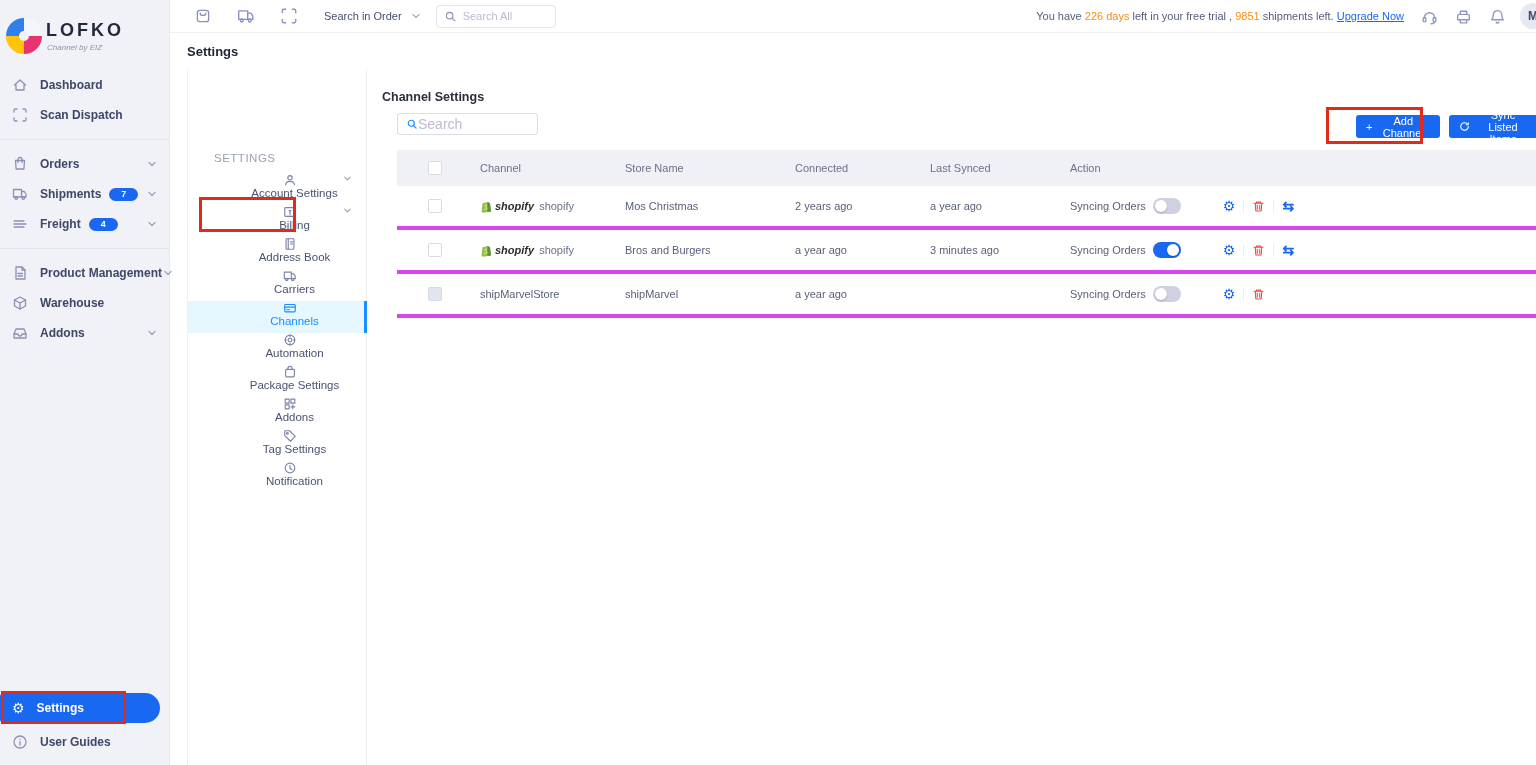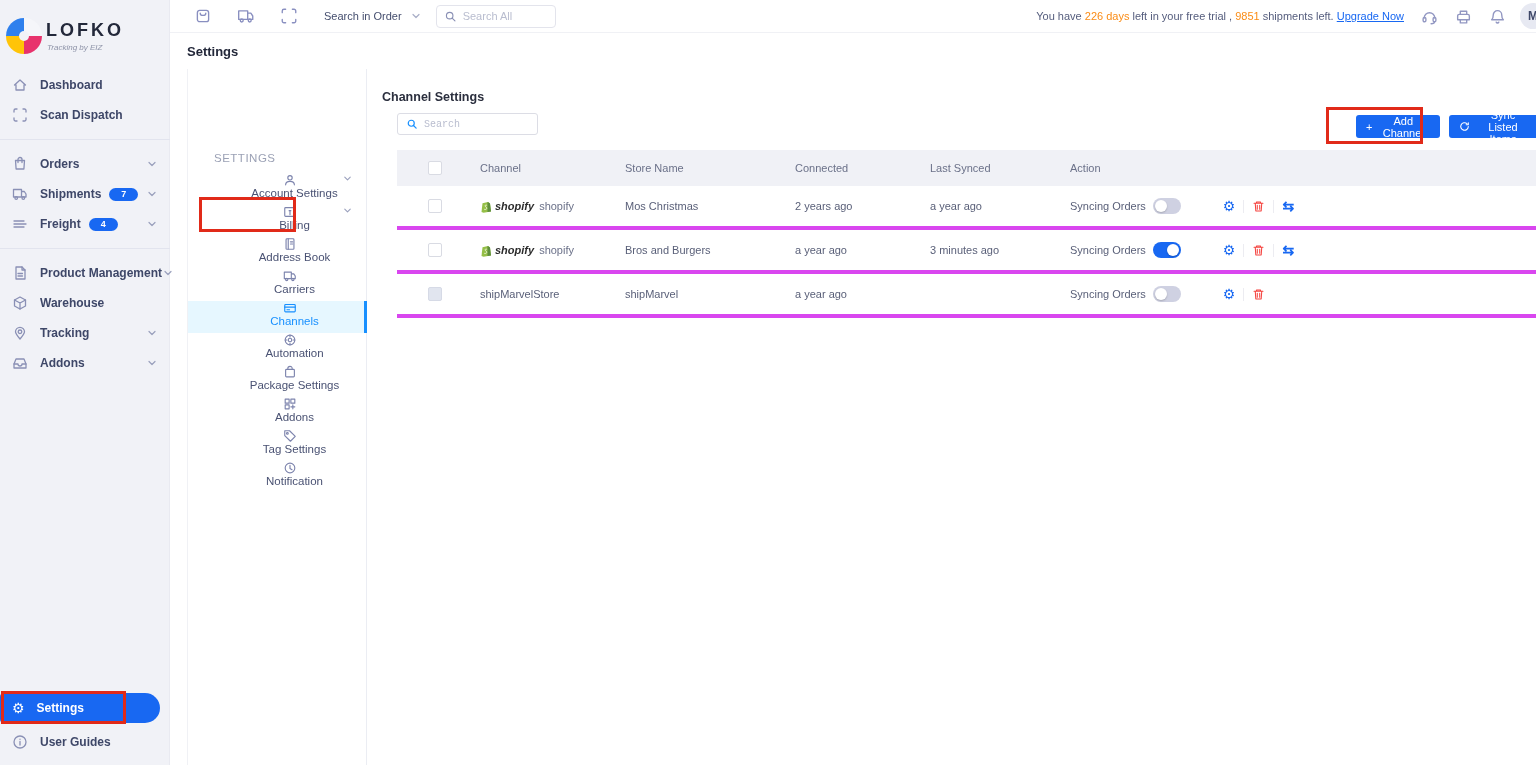--- a/index.html
+++ b/index.html
@@ -60,21 +60,21 @@
   .snav-item.active { background:#e6f7ff; color:#1890ff; }
   .snav-item.active .svgi { color:#1890ff; }
   .snav-item.active::after { content:""; position:absolute; right:0; top:0; width:3px; height:32px; background:#1890ff; }
 
   
   .main { position:absolute; left:368px; top:69px; width:1168px; height:696px; background:#fff; }
   .main-title { position:absolute; left:14px; top:21px; font-size:12.5px; font-weight:bold; color:#2b2f3e; }
   .toolbar { position:absolute; left:29px; top:44px; width:1128px; height:24px; }
   .msearch { display:flex; align-items:center; width:141px; height:22px; border:1px solid #dcdde5; border-radius:3px; padding:0 8px; background:#fff; position:absolute; left:0; top:0; }
   .msearch .svgi { color:#1890ff; flex:none; }
-  .msearch input { border:0; outline:0; width:100%; margin-left:6px; font-size:10px; color:#454e6e; font-family:Liberation Mono, monospace; }
+  .msearch input { border:0; outline:0; width:100%; margin-left:0; font-size:14px; color:#454e6e; font-family:Liberation Sans, sans-serif; }
   .msearch input::placeholder { color:#b9bdcf; }
   .btn { position:absolute; top:2px; height:23px; background:#1868f2; color:#fff; border:none; border-radius:3px; font-size:11px; font-family:inherit; display:flex; align-items:center; justify-content:center; cursor:pointer; padding:0 10px; }
   .btn-add { left:959px; width:84px; }
   .btn-sync { left:1052px; width:92px; }
   .btn .svgi { margin-right:5px; }
 
   .table { position:absolute; left:29px; top:81px; width:1139px; font-size:11px; color:#595f78; }
   .trow { display:flex; align-items:center; }
   .thead { height:36px; background:#f0f1f6; color:#6b7189; }
   .tbody-row { height:44px; border-bottom:4px solid #d946ef; }
@@ -112,21 +112,21 @@
 </style>
 </head>
 <body>
 
 <div class="app">
 
   <aside class="sidebar">
     <div class="logo">
       <div class="logo-mark"></div>
       <div class="logo-name">LOFKO</div>
-      <div class="logo-tag">Tracking by EIZ</div>
+      <div class="logo-tag">Channel by EIZ</div>
     </div>
 
     <nav class="side-nav">
       <div class="side-item">
         <span class="svgi">
             <svg width="16" height="16" viewBox="0 0 16 16" fill="none" stroke="currentColor" stroke-width="1.3" stroke-linecap="round" stroke-linejoin="round">
               <path d="M2.5 8L8 3l5.5 5M4 7.5V13h8V7.5"></path>
             </svg>
           </span>
         <span class="lbl">Dashboard</span>
@@ -200,34 +200,20 @@
           </span>
       </div>
       <div class="side-item">
         <span class="svgi">
             <svg width="16" height="16" viewBox="0 0 16 16" fill="none" stroke="currentColor" stroke-width="1.3" stroke-linecap="round" stroke-linejoin="round">
               <path d="M8 2l5.5 3v6L8 14 2.5 11V5L8 2z"></path>
               <path d="M2.5 5L8 8l5.5-3M8 8v6"></path>
             </svg>
           </span>
         <span class="lbl">Warehouse</span>
-      </div>
-      <div class="side-item">
-        <span class="svgi">
-            <svg width="16" height="16" viewBox="0 0 16 16" fill="none" stroke="currentColor" stroke-width="1.3" stroke-linecap="round" stroke-linejoin="round">
-              <path d="M8 14c3-3.5 4.5-5.5 4.5-7.2a4.5 4.5 0 1 0-9 0C3.5 8.5 5 10.5 8 14z"></path>
-              <circle cx="8" cy="6.8" r="1.8"></circle>
-            </svg>
-          </span>
-        <span class="lbl">Tracking</span>
-        <span class="chev">
-            <svg width="12" height="12" viewBox="0 0 16 16" fill="none" stroke="currentColor" stroke-width="1.6" stroke-linecap="round" stroke-linejoin="round">
-              <path d="M4 6l4 4 4-4"></path>
-            </svg>
-          </span>
       </div>
       <div class="side-item">
         <span class="svgi">
             <svg width="16" height="16" viewBox="0 0 16 16" fill="none" stroke="currentColor" stroke-width="1.3" stroke-linecap="round" stroke-linejoin="round">
               <path d="M2 9l2-5h8l2 5v4H2z"></path>
               <path d="M2 9h4c0 1 .9 2 2 2s2-1 2-2h4"></path>
             </svg>
           </span>
         <span class="lbl">Addons</span>
         <span class="chev">

